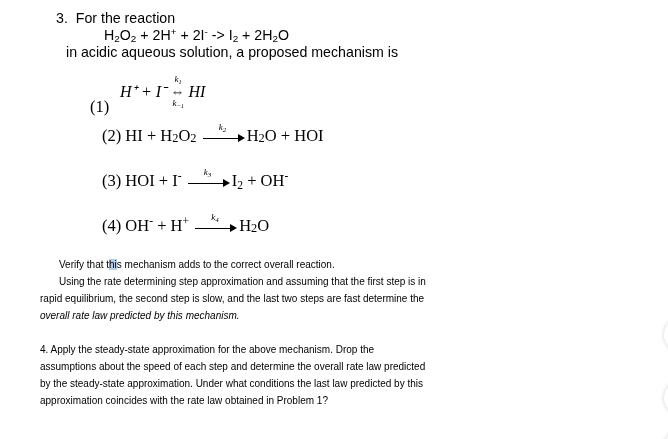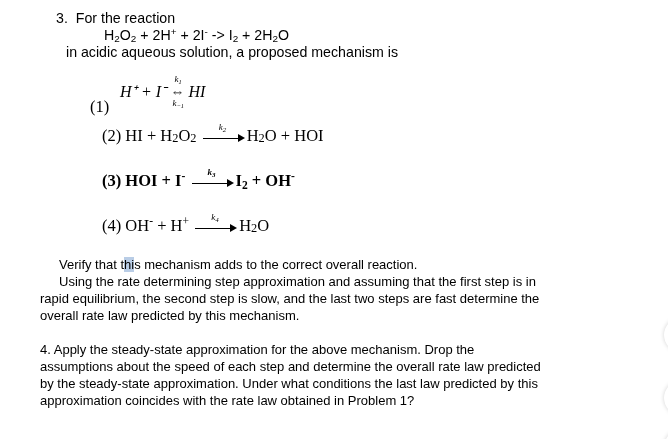--- a/index.html
+++ b/index.html
@@ -20,21 +20,21 @@
     .arrow .head { position: absolute; right: 0; top: 4px; width: 0; height: 0;
       border-left: 7px solid #000; border-top: 4.5px solid transparent; border-bottom: 4.5px solid transparent; }
     .arrow .k { position: absolute; left: 16px; top: -8px; font-family: "Liberation Serif", serif; font-style: italic; font-size: 9px; }
     .arrow .k sub { font-size: 7px; }
     .eqarrow { display: inline-block; position: relative; width: 18px; height: 12px; vertical-align: middle; }
     .eqarrow .sym { position: absolute; left: 0; top: -3px; font-size: 14px; }
     .eqarrow .ktop { position: absolute; left: 4px; top: -13px; font-style: italic; font-size: 9px; }
     .eqarrow .kbot { position: absolute; left: 2px; top: 11px; font-style: italic; font-size: 9px; }
     .ital { font-style: italic; }
     .highlight { background: #b9cde6; }
-    .para { position: absolute; font-family: "Liberation Sans", sans-serif; font-size: 13px; line-height: 17px; }
+    .para { position: absolute; font-family: "Liberation Sans", sans-serif; font-size: 10px; line-height: 17px; }
     .fab {
       position: absolute; width: 34px; height: 34px; border-radius: 50%;
       box-shadow: 0 0 4px rgba(0,0,0,0.18); background: #fff;
     }
   </style>
 </head>
 <body>
 
 <div class="abs sans" style="left:40px; top:10px;margin-left:16px;">
   <span>3.</span>&nbsp;
@@ -55,36 +55,36 @@
     <span class="ktop"><span>k</span><sub>1</sub></span>
     <span class="kbot"><span>k</span><sub>−1</sub></span>
   </span><span>HI</span>
 </div>
 
 <div class="abs serif" style="left:102px; top:126px;">
   <span>(2) HI + H</span><sub style="font-size:75%;vertical-align:-0.1em">2</sub><span>O</span><sub style="font-size:75%;vertical-align:-0.1em">2</sub>
   <span class="arrow"><span class="line"></span><span class="head"></span><span class="k"><span>k</span><sub>2</sub></span></span><span>H</span><sub style="font-size:75%;vertical-align:-0.1em">2</sub><span>O + HOI</span>
 </div>
 
-<div class="abs serif" style="left:102px; top:171px;font-weight:bold;">
+<div class="abs serif" style="left:102px; top:171px;">
   <span>(3) HOI + I</span><sup>-</sup>
   <span class="arrow"><span class="line"></span><span class="head"></span><span class="k"><span>k</span><sub>3</sub></span></span><span>I</span><sub>2</sub><span> + OH</span><sup>-</sup>
 </div>
 
 <div class="abs serif" style="left:102px; top:216px;">
   <span>(4) OH</span><sup>-</sup><span> + H</span><sup>+</sup>
   <span class="arrow"><span class="line"></span><span class="head"></span><span class="k"><span>k</span><sub>4</sub></span></span><span>H</span><sub style="font-size:75%;vertical-align:-0.1em">2</sub><span>O</span>
 </div>
 
 <div class="para" style="left:59px; top:256px;">
   <span>Verify that t</span><span class="highlight">hi</span><span>s mechanism adds to the correct overall reaction.</span>
 </div>
 <div class="para" style="left:59px; top:273px;text-align:right;">Using the rate determining step approximation and assuming that the first step is in</div>
 <div class="para" style="left:40px; top:290px;">rapid equilibrium, the second step is slow, and the last two steps are fast determine the</div>
-<div class="para" style="left:40px; top:307px;">overall rate law predicted by this mechanism.</div>
+<div class="para" style="left:40px; top:307px;font-style:italic;">overall rate law predicted by this mechanism.</div>
 
 <div class="para" style="left:40px; top:341px;">4. Apply the steady-state approximation for the above mechanism. Drop the</div>
 <div class="para" style="left:40px; top:358px;text-align:right;">assumptions about the speed of each step and determine the overall rate law predicted</div>
 <div class="para" style="left:40px; top:375px;">by the steady-state approximation. Under what conditions the last law predicted by this</div>
 <div class="para" style="left:40px; top:392px;">approximation coincides with the rate law obtained in Problem 1?</div>
 
 <div class="fab" style="left:664px; top:318px;"></div>
 <div class="fab" style="left:664px; top:381px;"></div>
 <div class="fab" style="left:664px; top:430px;"></div>
 

